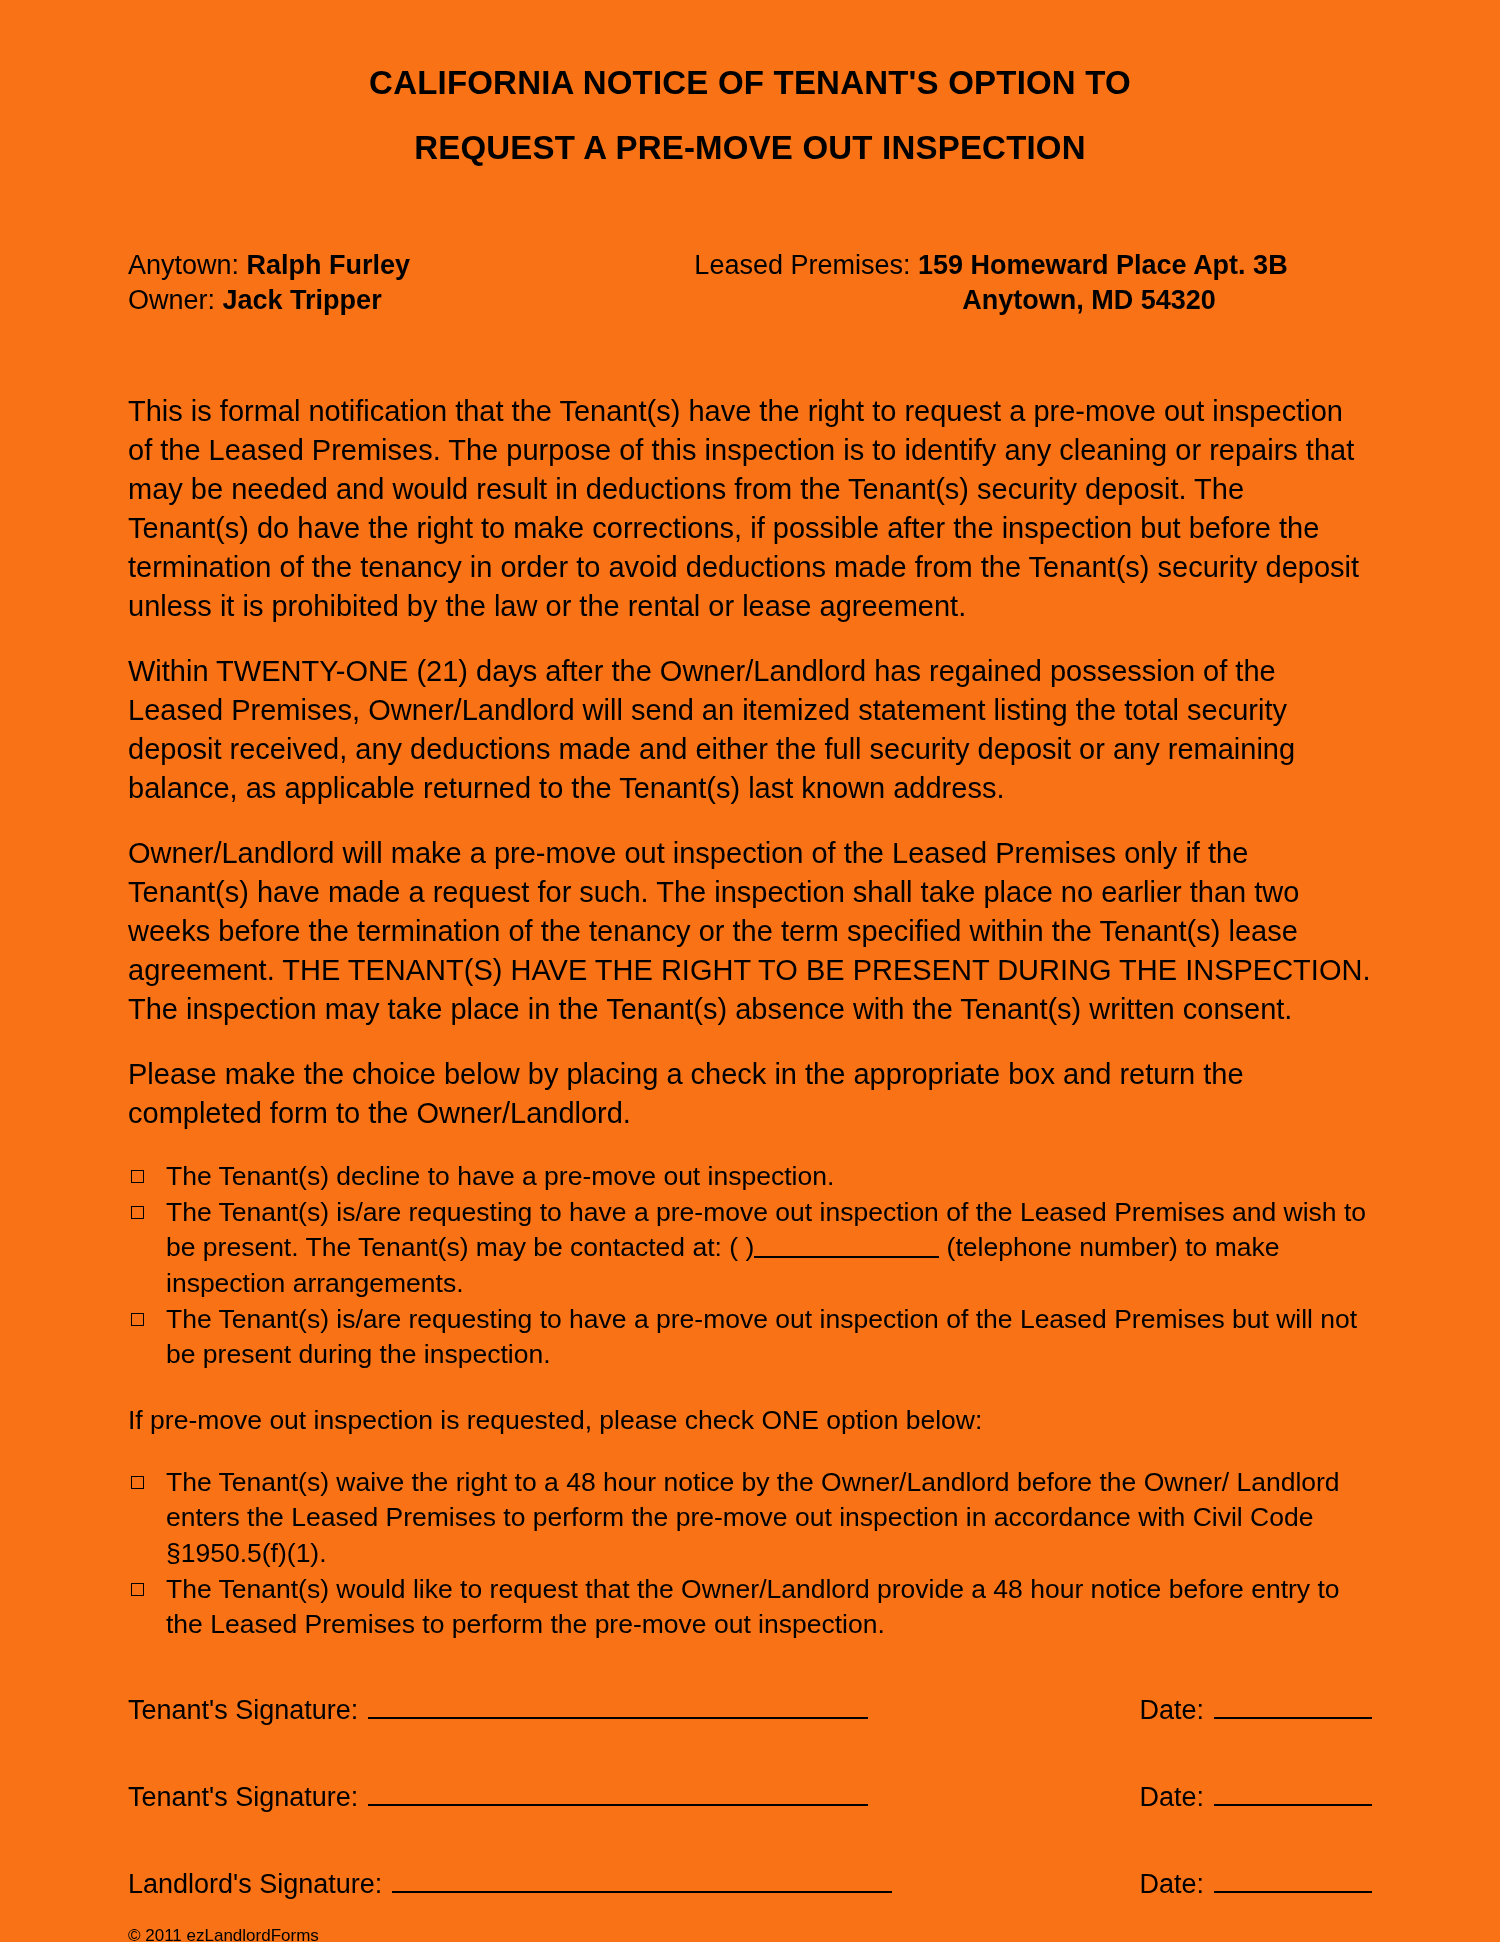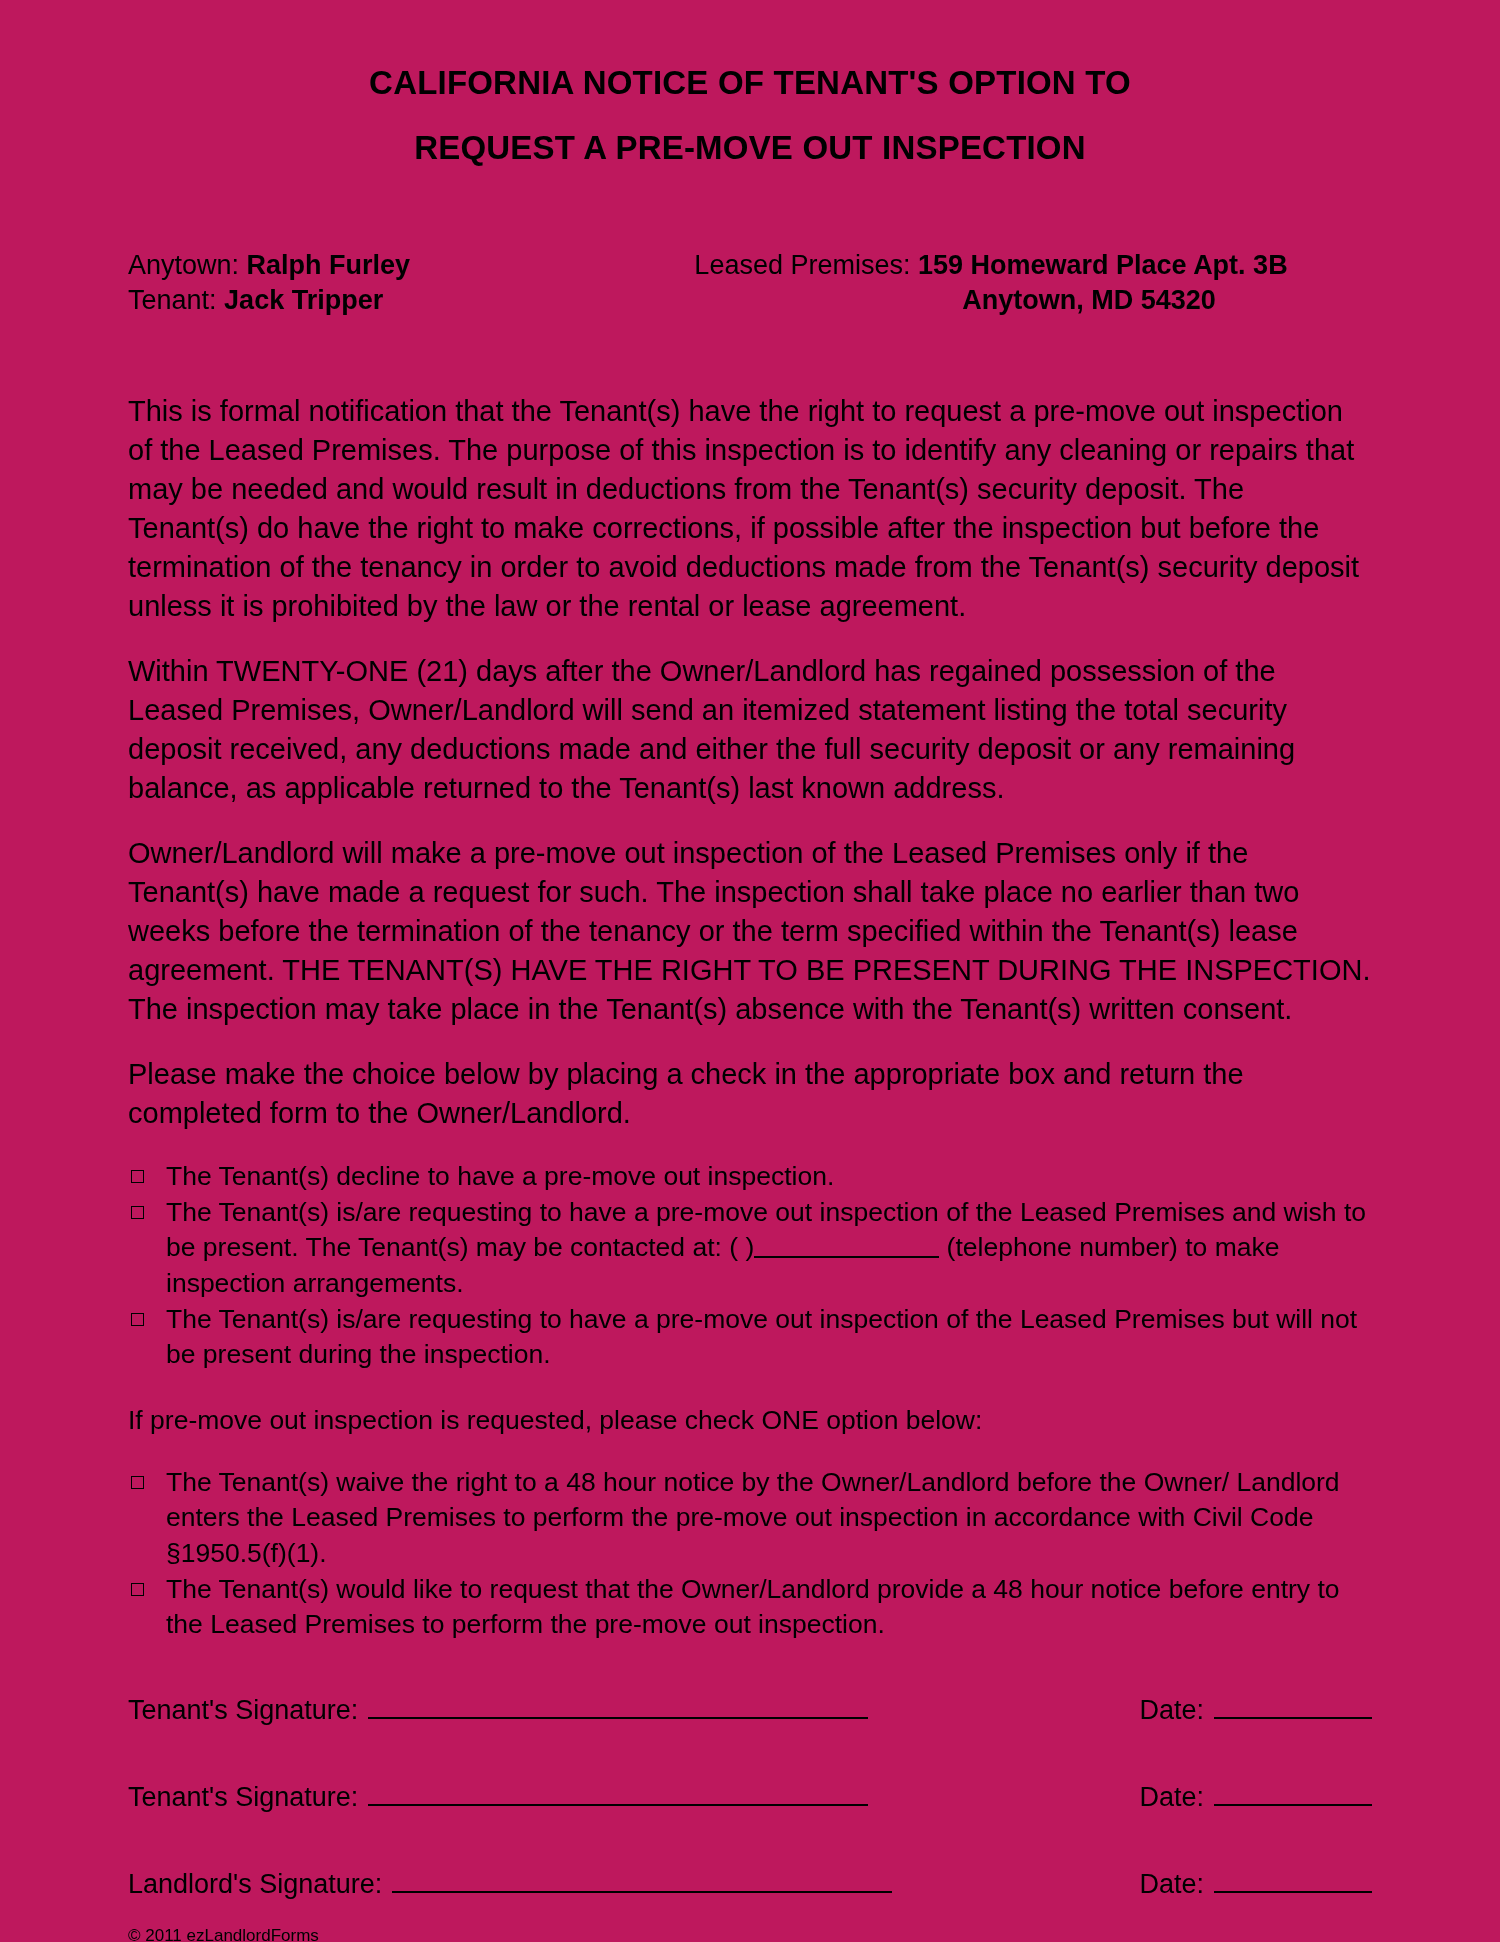--- a/index.html
+++ b/index.html
@@ -10,21 +10,21 @@
   }
   body {
     font-family: "Liberation Sans", sans-serif;
     color: #000000;
   }
   .page {
     position: relative;
     width: 1500px;
     height: 1942px;
     margin: 0 auto;
-    background: #be185d;
+    background: #f97316;
     box-sizing: border-box;
     padding: 0;
     overflow: hidden;
   }
   .sheet {
     position: absolute;
     left: 128px;
     top: 0;
     width: 1244px;
     height: 1942px;
@@ -170,21 +170,21 @@
   <div class="sheet">
 
     <div class="title-block">
       <div class="title-line">CALIFORNIA NOTICE OF TENANT'S OPTION TO</div>
       <div class="title-line second">REQUEST A PRE-MOVE OUT INSPECTION</div>
     </div>
 
     <div class="parties">
       <div class="parties-left">
         <div class="party-line"><span class="party-label">Anytown:</span> <span class="party-value">Ralph Furley</span></div>
-        <div class="party-line"><span class="party-label">Tenant:</span> <span class="party-value">Jack Tripper</span></div>
+        <div class="party-line"><span class="party-label">Owner:</span> <span class="party-value">Jack Tripper</span></div>
       </div>
       <div class="parties-right">
         <div class="party-line"><span class="party-label">Leased Premises:</span> <span class="party-value">159 Homeward Place Apt. 3B</span></div>
         <div class="premises-line2">Anytown, MD 54320</div>
       </div>
     </div>
 
     <div class="body">
       <p class="para">This is formal notification that the Tenant(s) have the right to request a pre-move out inspection of the Leased Premises. The purpose of this inspection is to identify any cleaning or repairs that may be needed and would result in deductions from the Tenant(s) security deposit. The Tenant(s) do have the right to make corrections, if possible after the inspection but before the termination of the tenancy in order to avoid deductions made from the Tenant(s) security deposit unless it is prohibited by the law or the rental or lease agreement.</p>
       <p class="para">Within TWENTY-ONE (21) days after the Owner/Landlord has regained possession of the Leased Premises, Owner/Landlord will send an itemized statement listing  the total security deposit received, any deductions made and either the full security deposit or any remaining balance, as applicable returned to the Tenant(s) last known address.</p>

